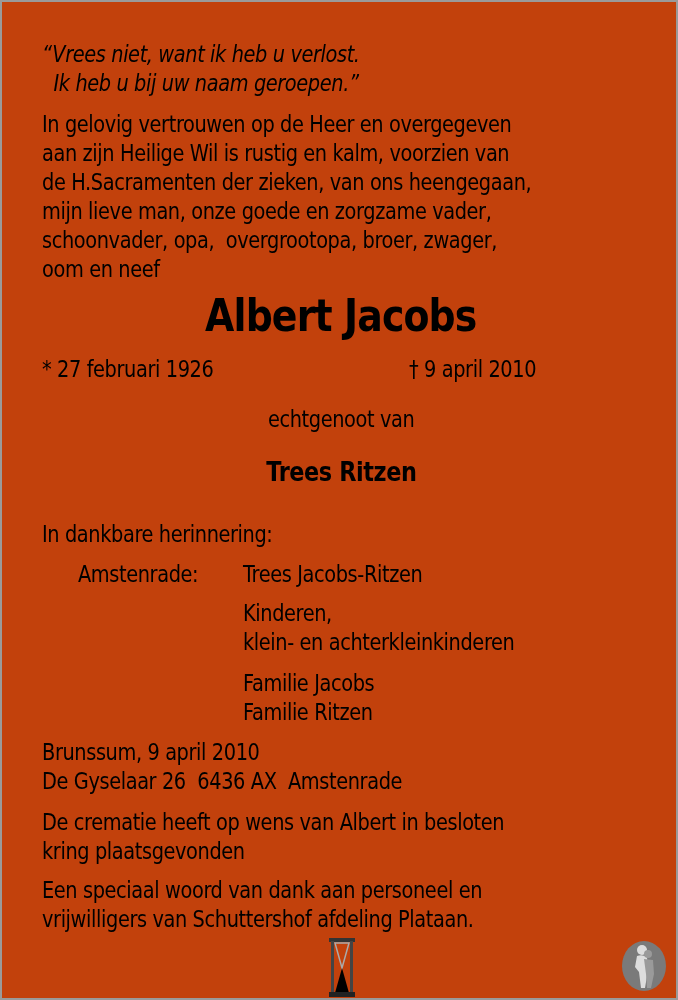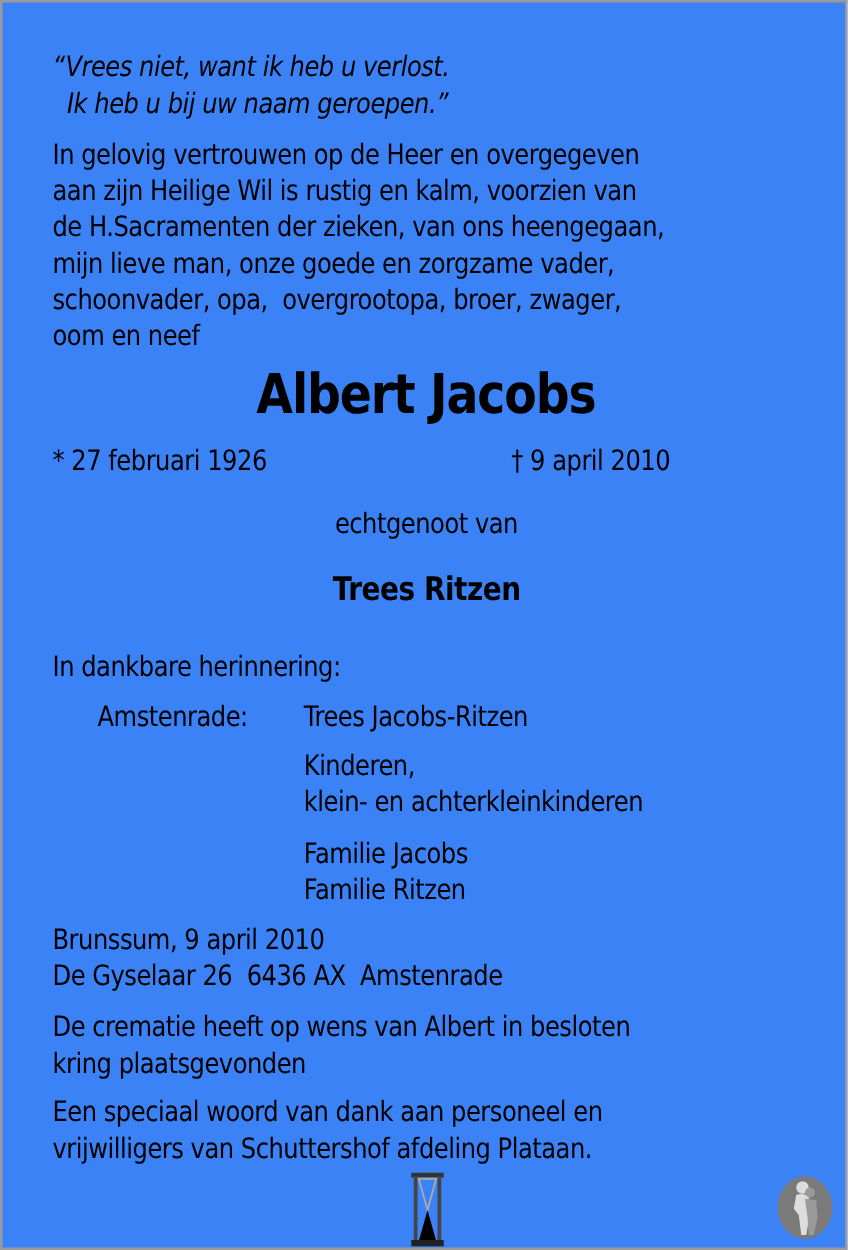--- a/index.html
+++ b/index.html
@@ -1,19 +1,19 @@
 <!DOCTYPE html>
 <html><head>
   <meta charset="utf-8">
   <style>
     html, body { margin: 0; padding: 0; background: #ffffff; }
     body { width: 678px; height: 1000px; position: relative; overflow: hidden;
            font-family: "DejaVu Sans", "Liberation Sans", sans-serif; color: #000; }
     .frame { position: absolute; left: 0; top: 0; width: 674px; height: 996px;
-             border: 2px solid #9a9a9a; border-bottom-width: 3px; background: #3b82f6; }
+             border: 2px solid #9a9a9a; border-bottom-width: 3px; background: #c2410c; }
     .txt { position: absolute; white-space: pre; font-size: 22.5px; line-height: 29px;
            letter-spacing: -0.45px; font-family: "DejaVu Sans", sans-serif; }
     .cond { transform: scaleX(0.86); transform-origin: left top; }
     .quote { left: 40px; top: 38px; font-style: italic; }
     .intro { left: 40px; top: 108px; }
     .name { left: 0; width: 678px; top: 288px; text-align: center; font-weight: bold;
             font-size: 44px; line-height: 52px; letter-spacing: -1px; }
     .name span { display: inline-block; transform: scaleX(0.86); }
     .born { left: 40px; top: 353px; }
     .died { left: 407px; top: 353px; }

